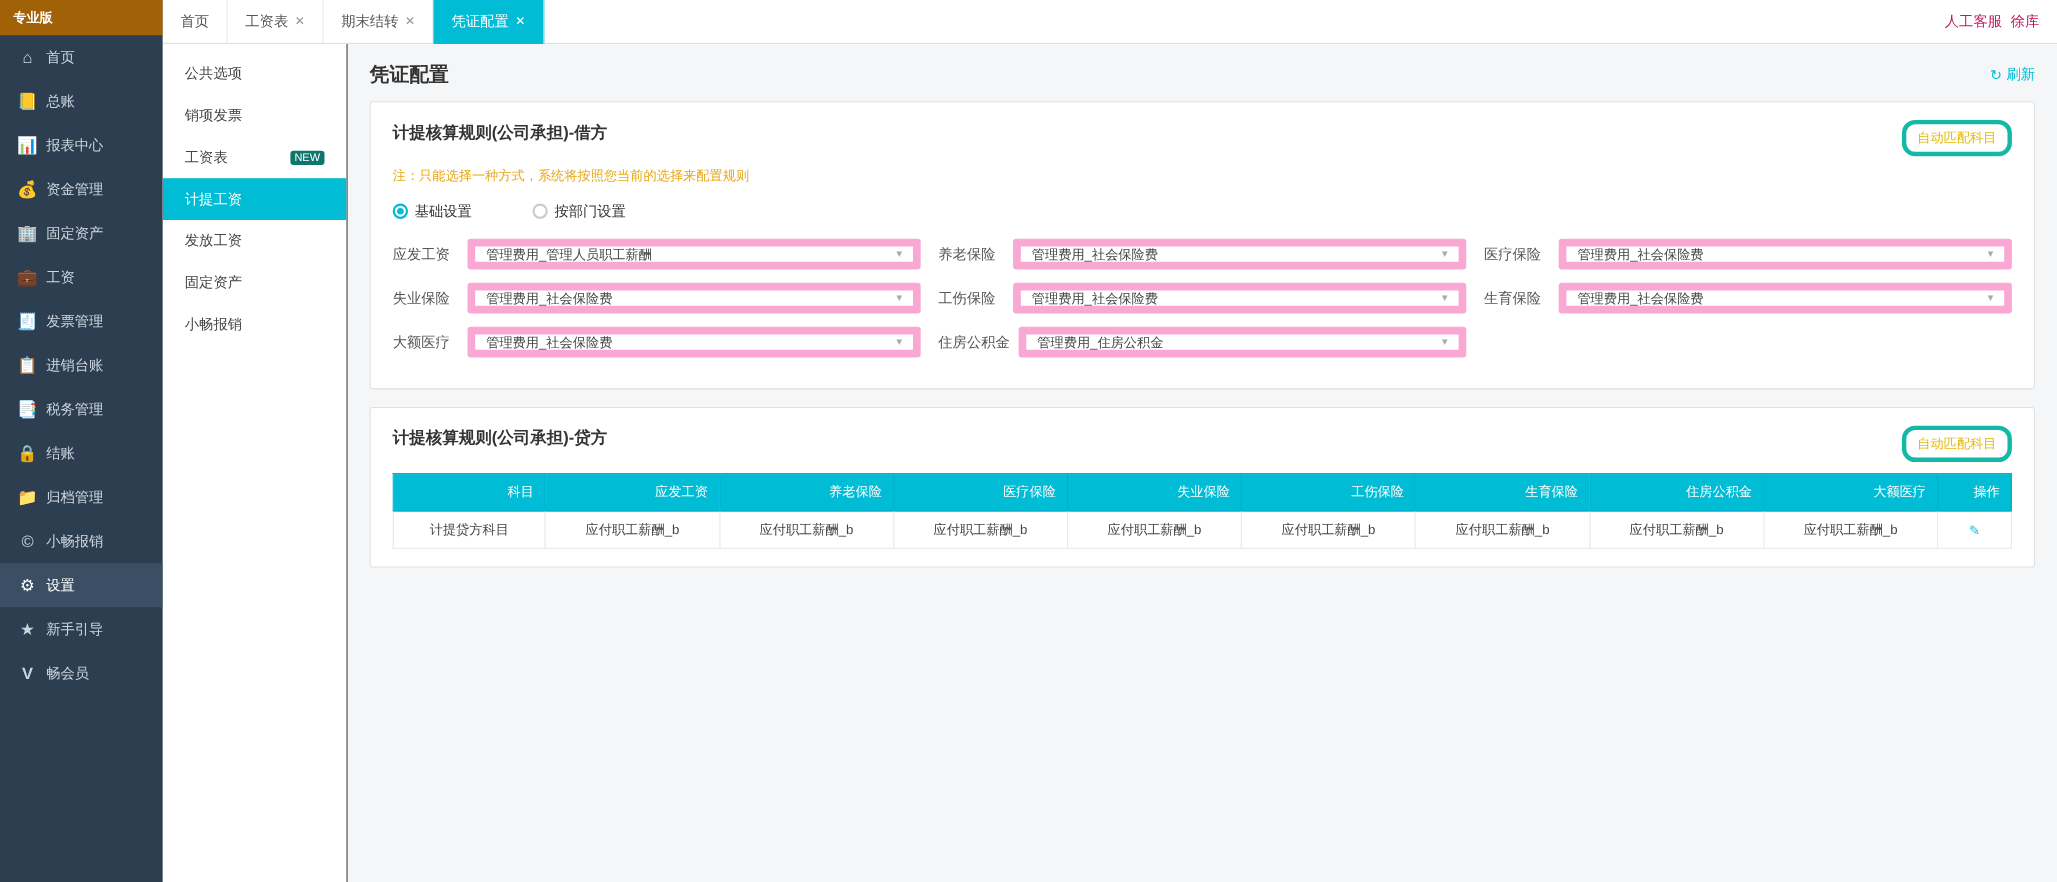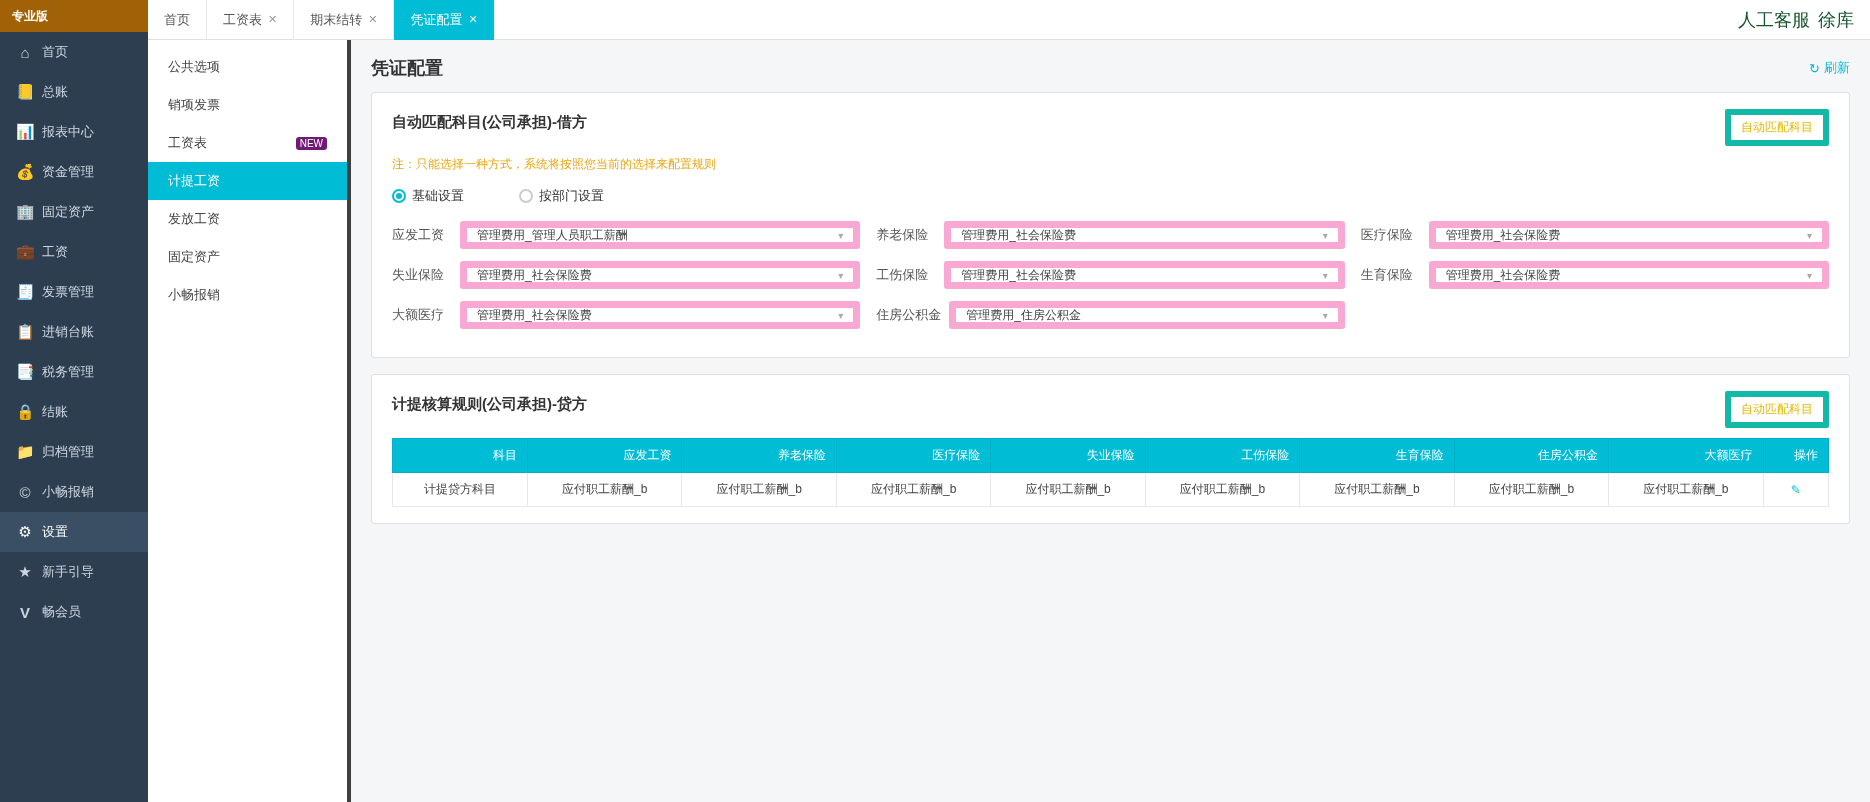--- a/index.html
+++ b/index.html
@@ -74,59 +74,59 @@
     }
     .tab .close-btn {
       font-size: 11px;
       color: #999;
       cursor: pointer;
     }
     .tab.active .close-btn { color: #fff; }
     .topbar-right {
       margin-left: auto;
       padding-right: 16px;
-      color: #14532d;
-      font-size: 18px;
+      color: #be185d;
+      font-size: 13px;
       display: flex;
       align-items: center;
       gap: 8px;
     }
 
     
     .page-content {
       display: flex;
       flex: 1;
       overflow: hidden;
     }
 
     
     .left-nav {
-      width: 203px;
+      width: 168px;
       background: #fff;
-      border-right: 4px solid #404040;
+      border-right: 1px solid #404040;
       padding-top: 8px;
       overflow-y: auto;
       flex-shrink: 0;
     }
     .left-nav-item {
       padding: 10px 20px;
       cursor: pointer;
       color: #444;
       font-size: 13px;
       display: flex;
       align-items: center;
       justify-content: space-between;
     }
     .left-nav-item.active {
       background: #00bcd4;
       color: #fff;
       border-radius: 0;
     }
     .left-nav-item .new-badge {
-      background: #701a75;
+      background: #0f766e;
       color: #fff;
       font-size: 10px;
       padding: 1px 4px;
       border-radius: 3px;
       margin-left: 1px;
     }
 
     
     .right-content {
       flex: 1;
@@ -174,25 +174,25 @@
       font-size: 12px;
       margin-bottom: 14px;
     }
     .section-header-row {
       display: flex;
       align-items: center;
       justify-content: space-between;
       margin-bottom: 10px;
     }
     .auto-match-btn {
-      border: 6px solid #14b8a6;
+      border: 4px solid #14b8a6;
       color: #e6b800;
       background: #fff;
       padding: 4px 10px;
-      border-radius: 2px;
+      border-radius: 12px;
       cursor: pointer;
       font-size: 12px;
       font-family: Liberation Mono, monospace;
     }
 
     
     .radio-group {
       display: flex;
       gap: 55px;
       margin-bottom: 16px;
@@ -410,21 +410,21 @@
 
     <div class="right-content">
 
       <div class="page-title-bar">
         <span class="page-title">凭证配置</span>
         <span class="refresh-btn">↻ <span>刷新</span></span>
       </div>
 
       <div class="section">
         <div class="section-header-row">
-          <span class="section-header">自动匹配科目(公司承担)-借方</span>
+          <span class="section-header">计提核算规则(公司承担)-借方</span>
           <button class="auto-match-btn">自动匹配科目</button>
         </div>
         <div class="section-note">注：只能选择一种方式，系统将按照您当前的选择来配置规则</div>
 
         <div class="radio-group">
           <div class="radio-item">
             <div class="radio-circle checked"></div>
             <span>基础设置</span>
           </div>
           <div class="radio-item">

